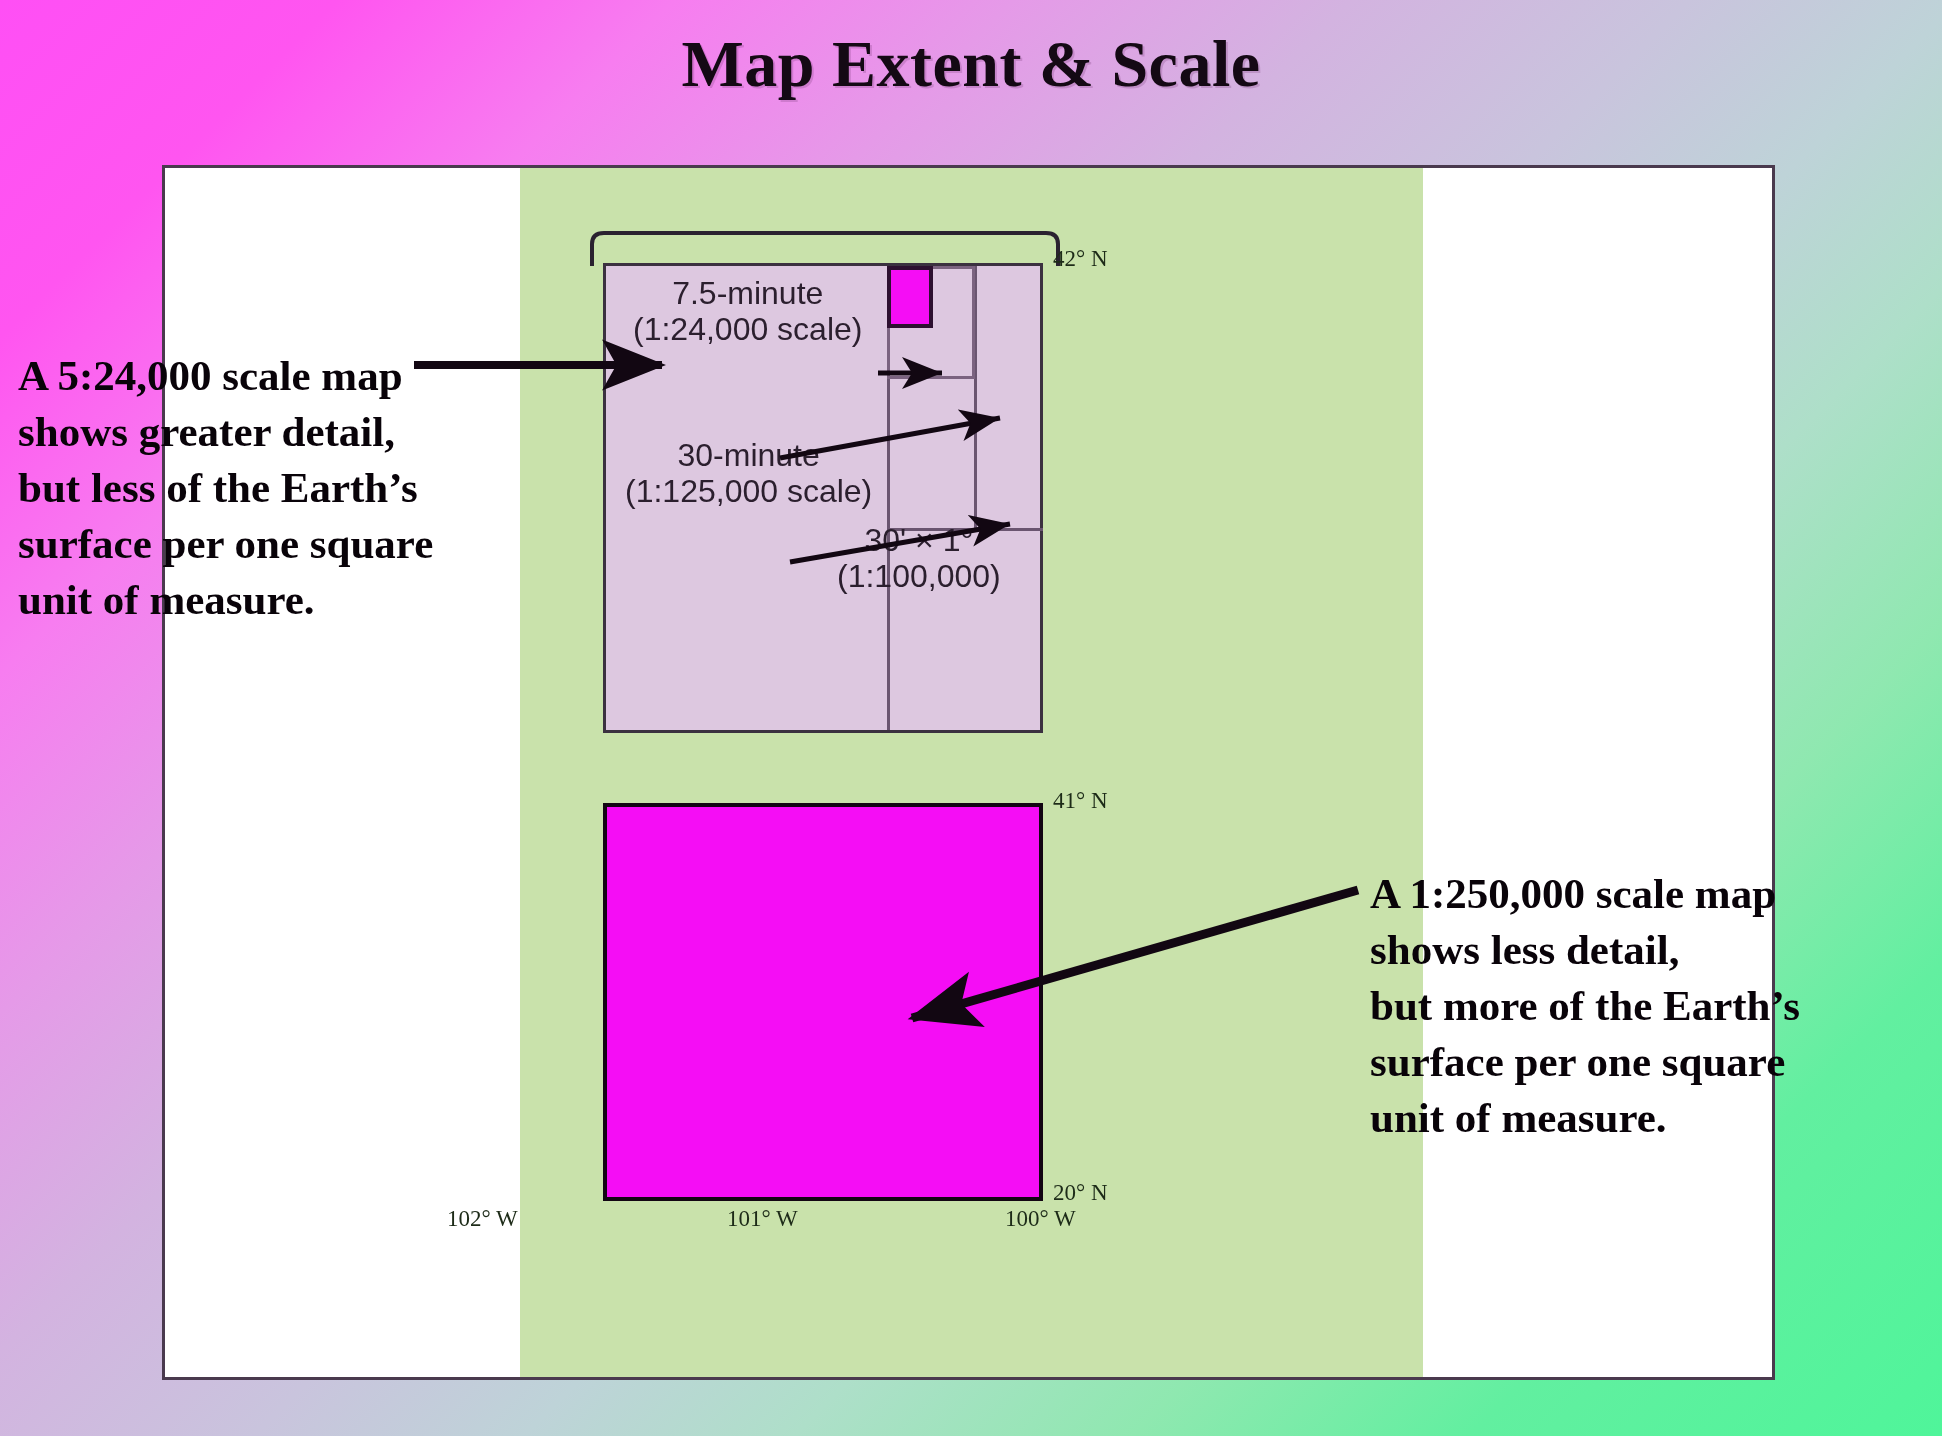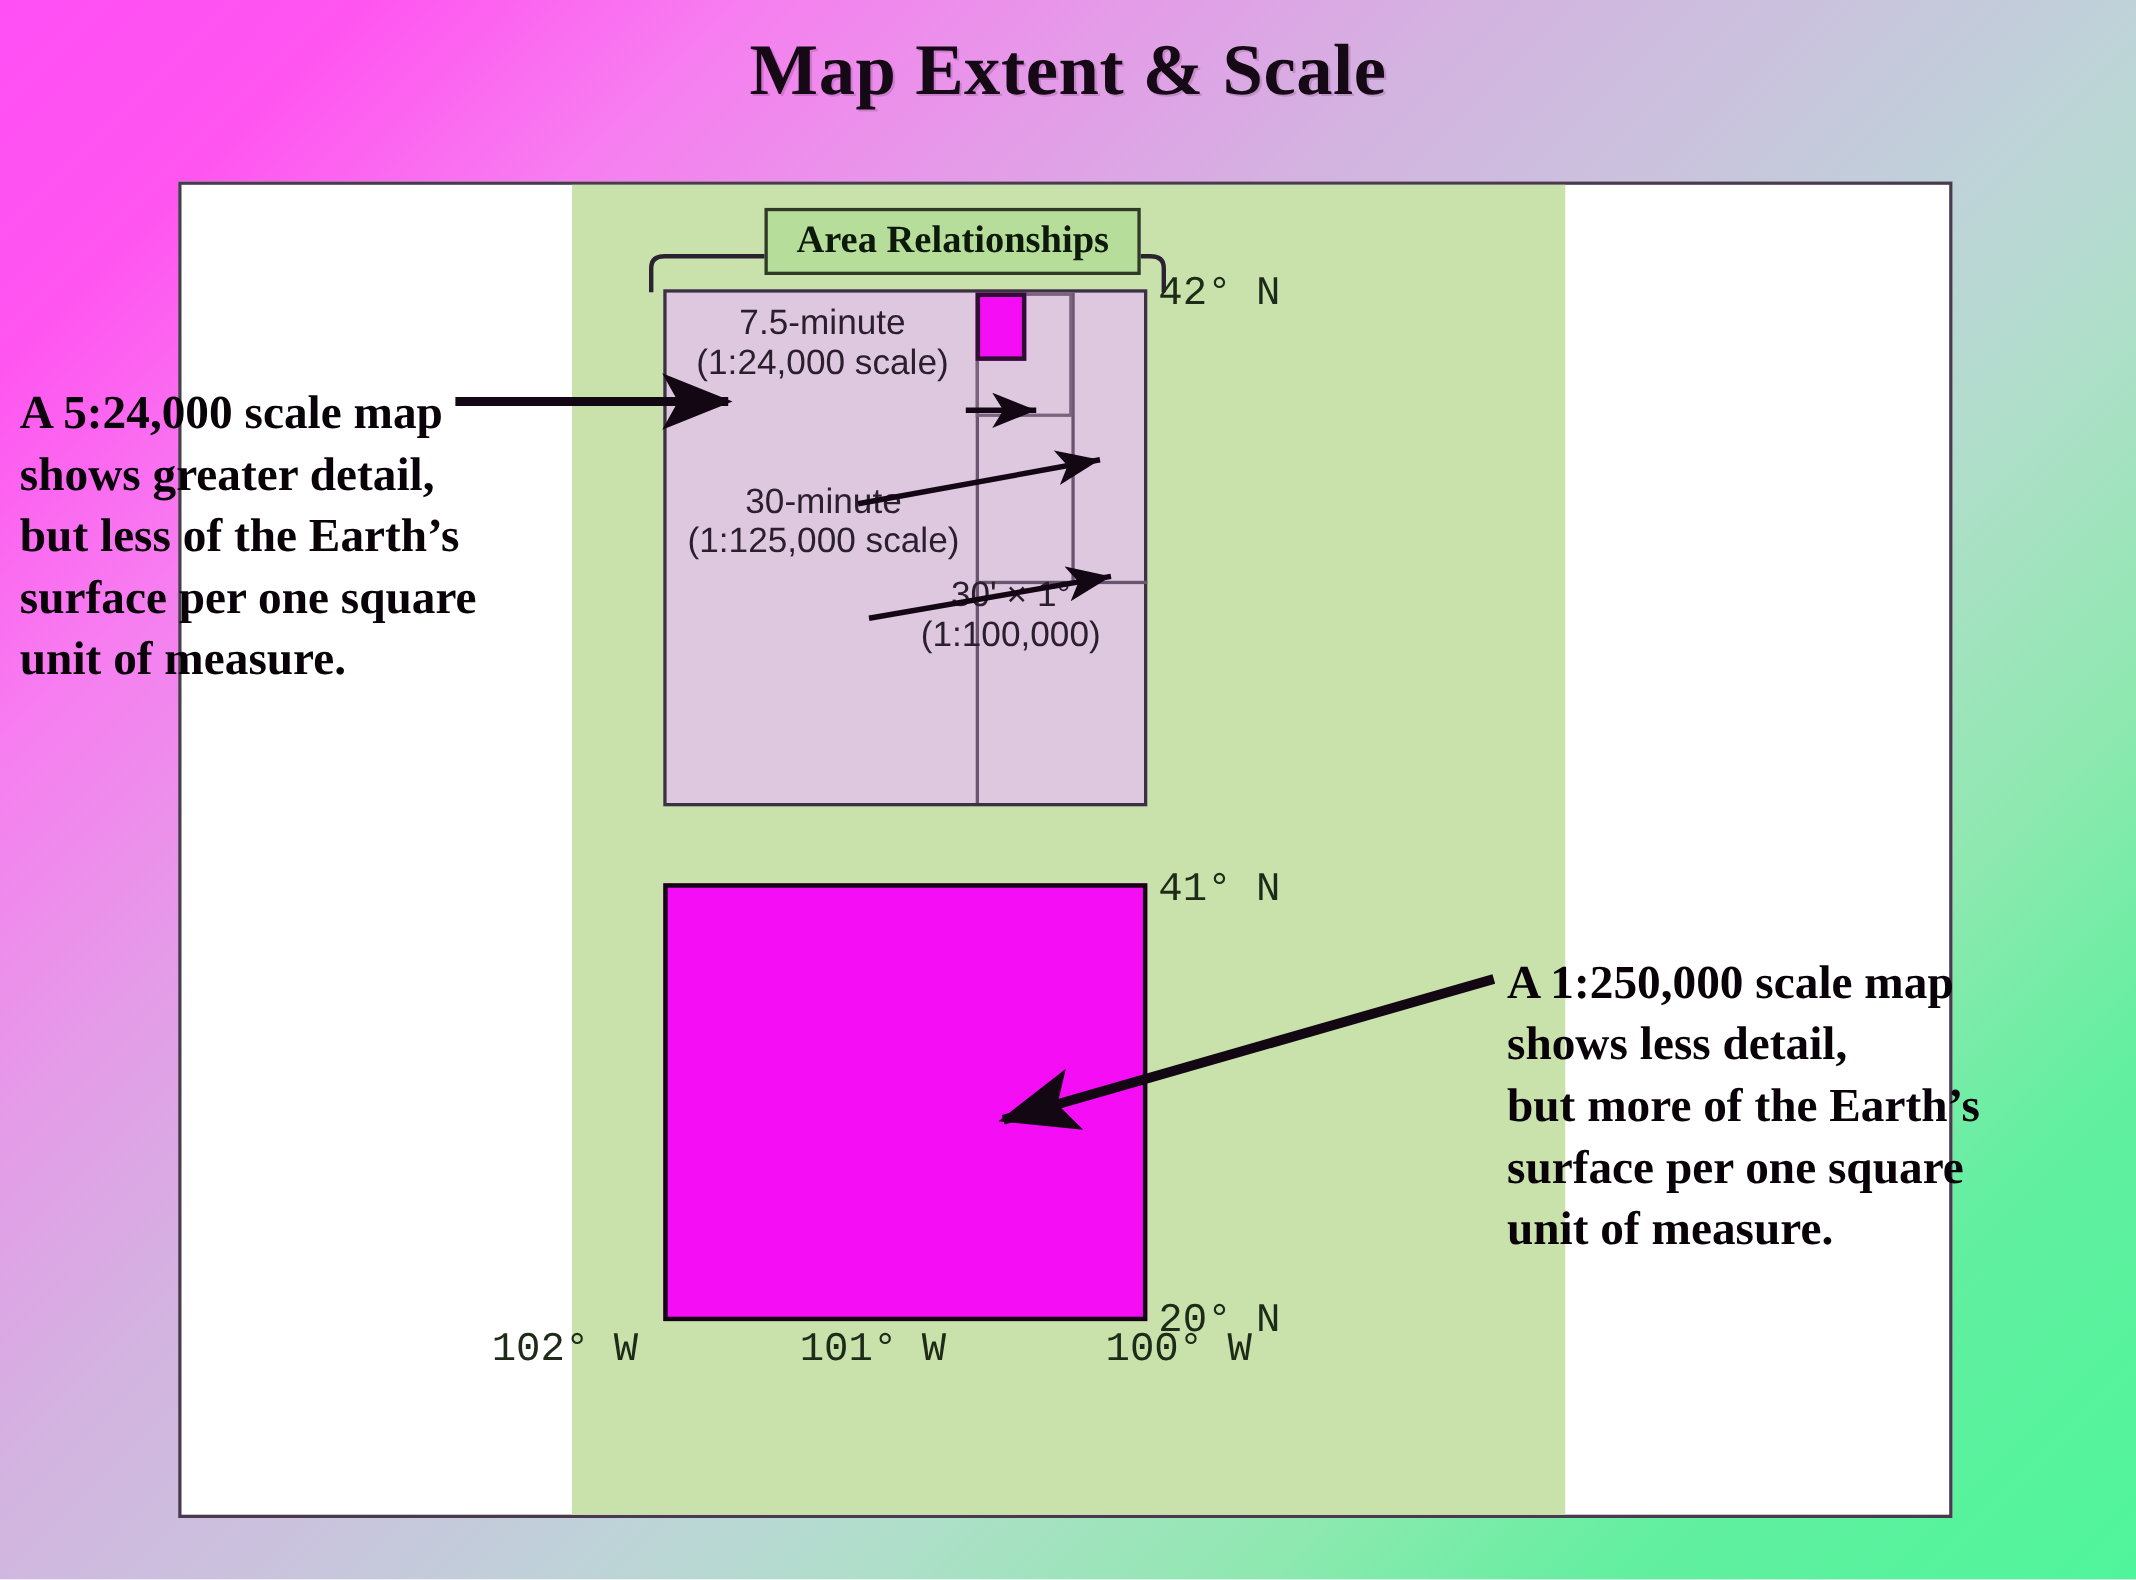--- a/index.html
+++ b/index.html
@@ -178,22 +178,22 @@
     white-space: nowrap;
   }
   #label-75  { left: 468px; top: 108px; }
   #label-15  { left: 468px; top: 193px; }
   #label-30  { left: 460px; top: 270px; }
   #label-100 { left: 672px; top: 355px; }
 
   
   .geo-label {
     position: absolute;
-    font-family: Liberation Mono, monospace;
-    font-size: 37px;
+    font-family: Liberation Serif, serif;
+    font-size: 23px;
     color: #1d2b18;
     white-space: nowrap;
   }
   #lat-42 { left: 888px; top: 78px; }
   #lat-41 { left: 888px; top: 620px; }
   #lat-40 { left: 888px; top: 1012px; }
   #lon-102 { left: 282px; top: 1038px; }
   #lon-101 { left: 562px; top: 1038px; }
   #lon-100 { left: 840px; top: 1038px; }
 
@@ -238,21 +238,20 @@
       <div id="quad-15"></div>
       <div id="quad-7"></div>
     </div>
 
     <div id="lower-block"></div>
 
     <svg id="bracket" viewBox="0 0 470 36" preserveAspectRatio="none">
       <path d="M2,36 L2,14 Q2,3 14,3 L456,3 Q468,3 468,14 L468,36" fill="none" stroke="#2a2230" stroke-width="4"></path>
     </svg>
 
-    <div id="area-rel">Area Relationships</div>
 
     <div class="quad-label" id="label-75">
       <div>7.5-minute</div>
       <div>(1:24,000 scale)</div>
     </div>
     <div class="quad-label" id="label-30">
       <div>30-minute</div>
       <div>(1:125,000 scale)</div>
     </div>
     <div class="quad-label" id="label-100">

